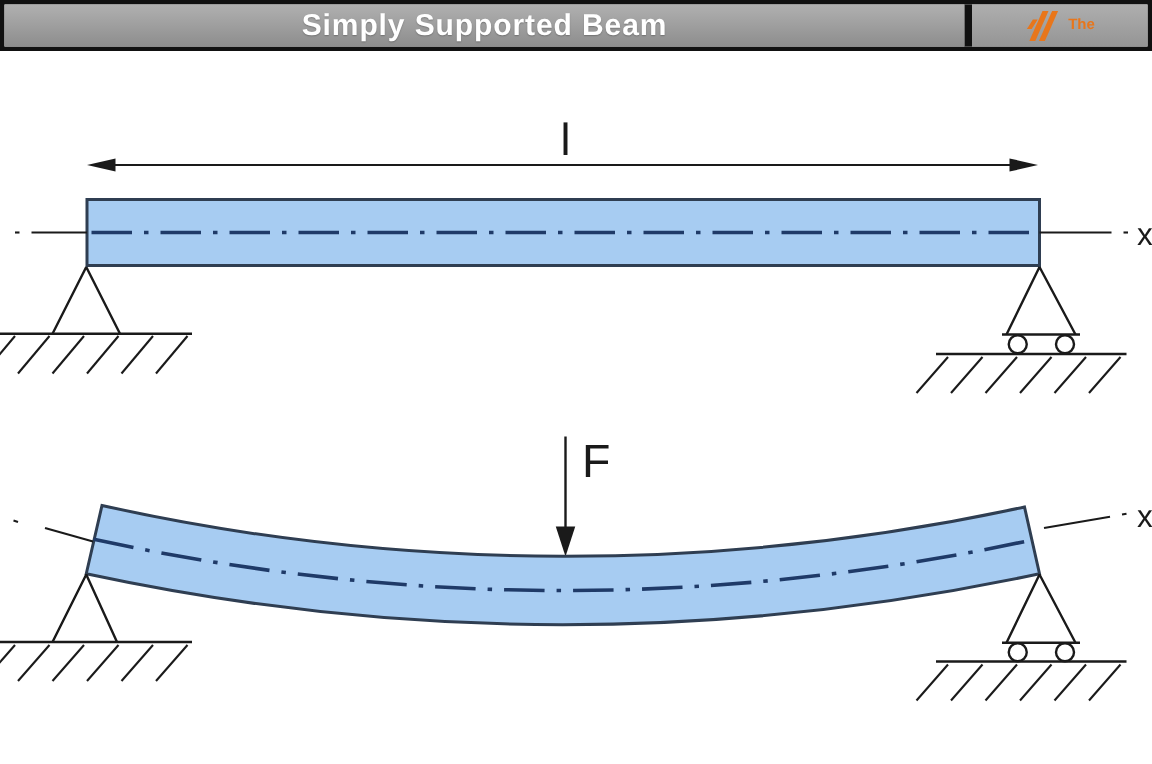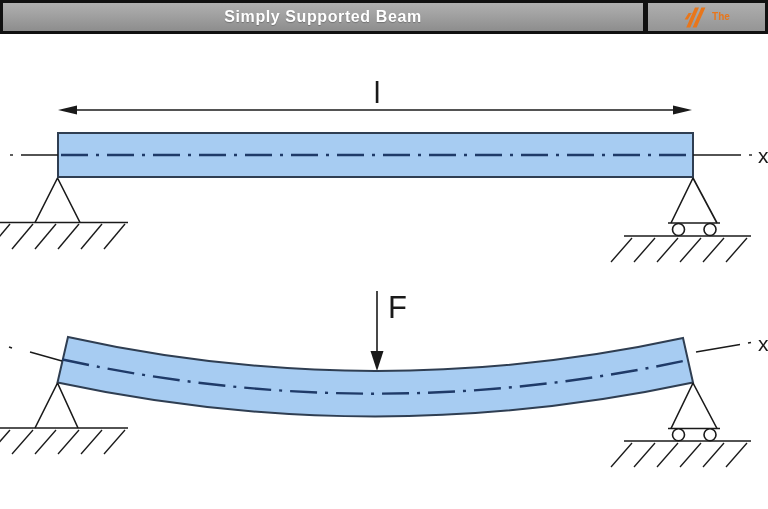--- a/index.html
+++ b/index.html
@@ -11,21 +11,21 @@
   .header{
     position:absolute;top:0;left:0;width:768px;height:34px;
     box-sizing:border-box;border:3px solid var(--header-border);
     display:flex;z-index:2;
   }
   .title-area{
     flex:1;display:flex;align-items:center;justify-content:center;
     background:linear-gradient(to bottom,var(--header-bg-top),var(--header-bg-bottom));
   }
   .title{
-    color:var(--title-text);font-weight:bold;font-size:16px;letter-spacing:.6px;
+    color:var(--title-text);font-weight:bold;font-size:20px;letter-spacing:.6px;
     text-shadow:0 1px 1px rgba(0,0,0,.25);
   }
   .logo-box{
     width:122px;box-sizing:border-box;border-left:5px solid var(--header-border);
     background:linear-gradient(to bottom,var(--logo-bg),#959595);
     display:flex;align-items:center;justify-content:center;gap:3px;padding:1px 2px;
   }
   .stripes{width:24px;height:24px;flex:0 0 auto;}
   .logo-text{display:flex;flex-direction:column;line-height:1;}
   .logo-top{color:var(--logo-orange);font-weight:bold;font-size:10px;margin-left:2px;}

